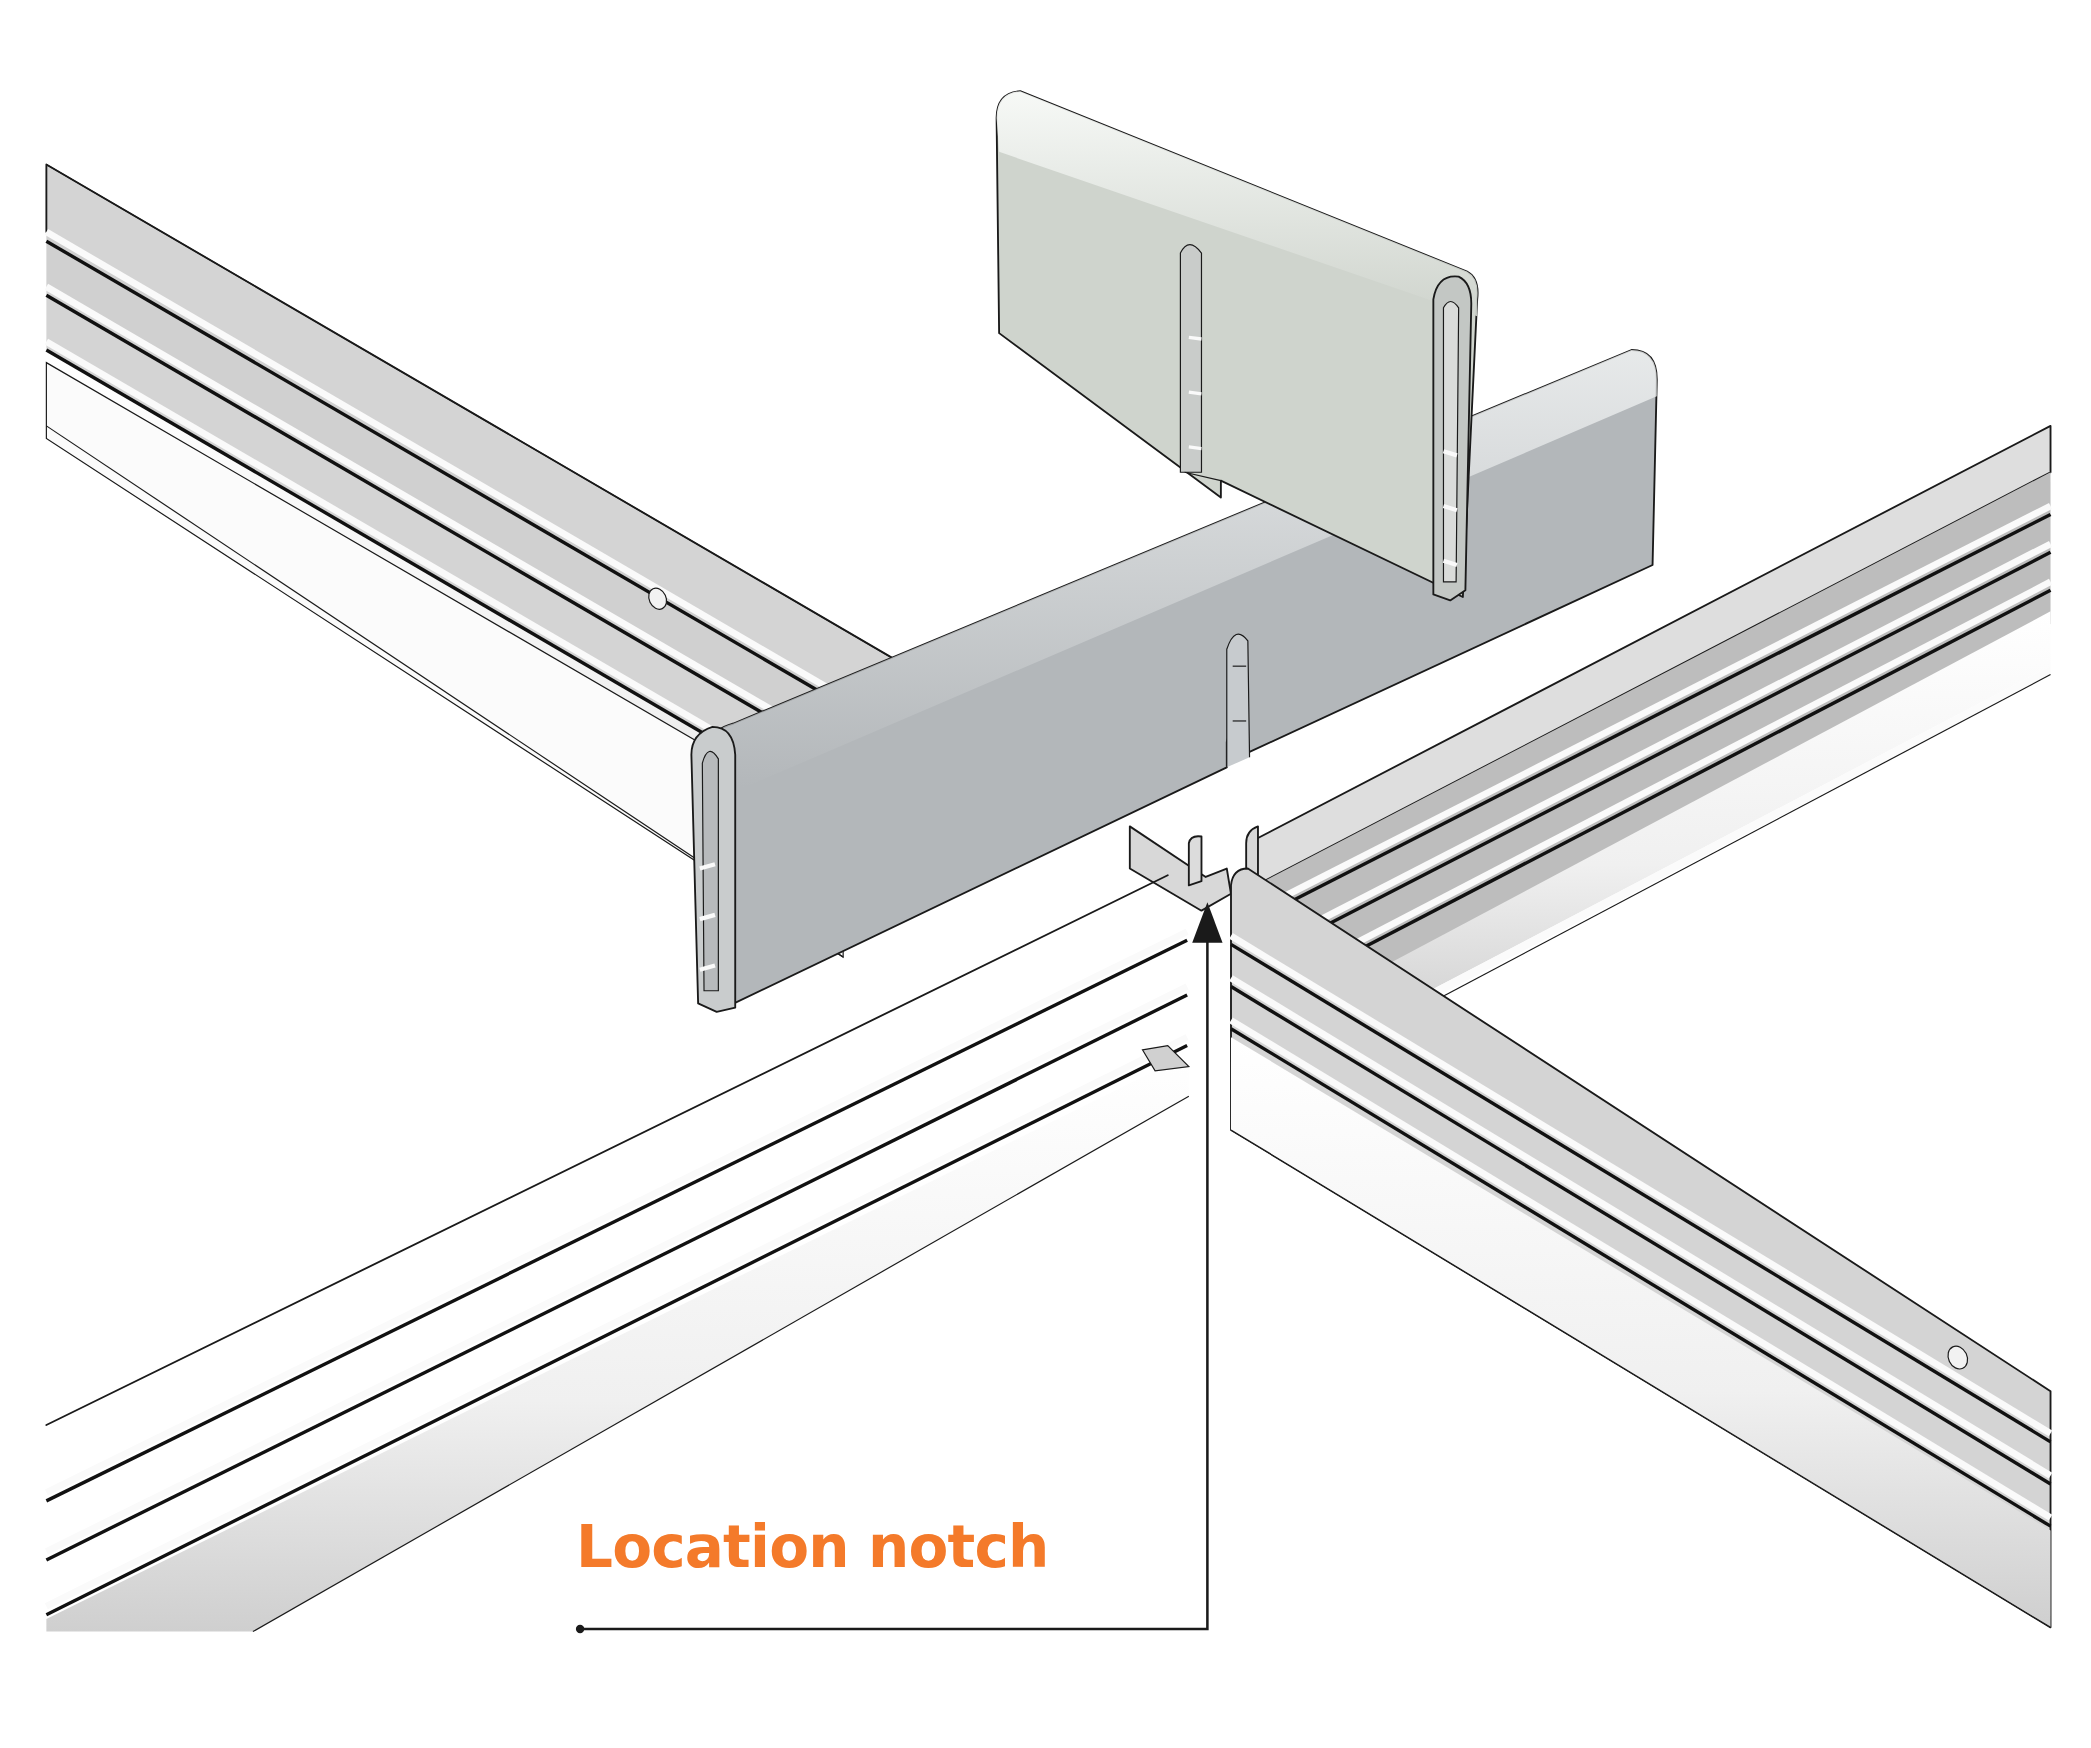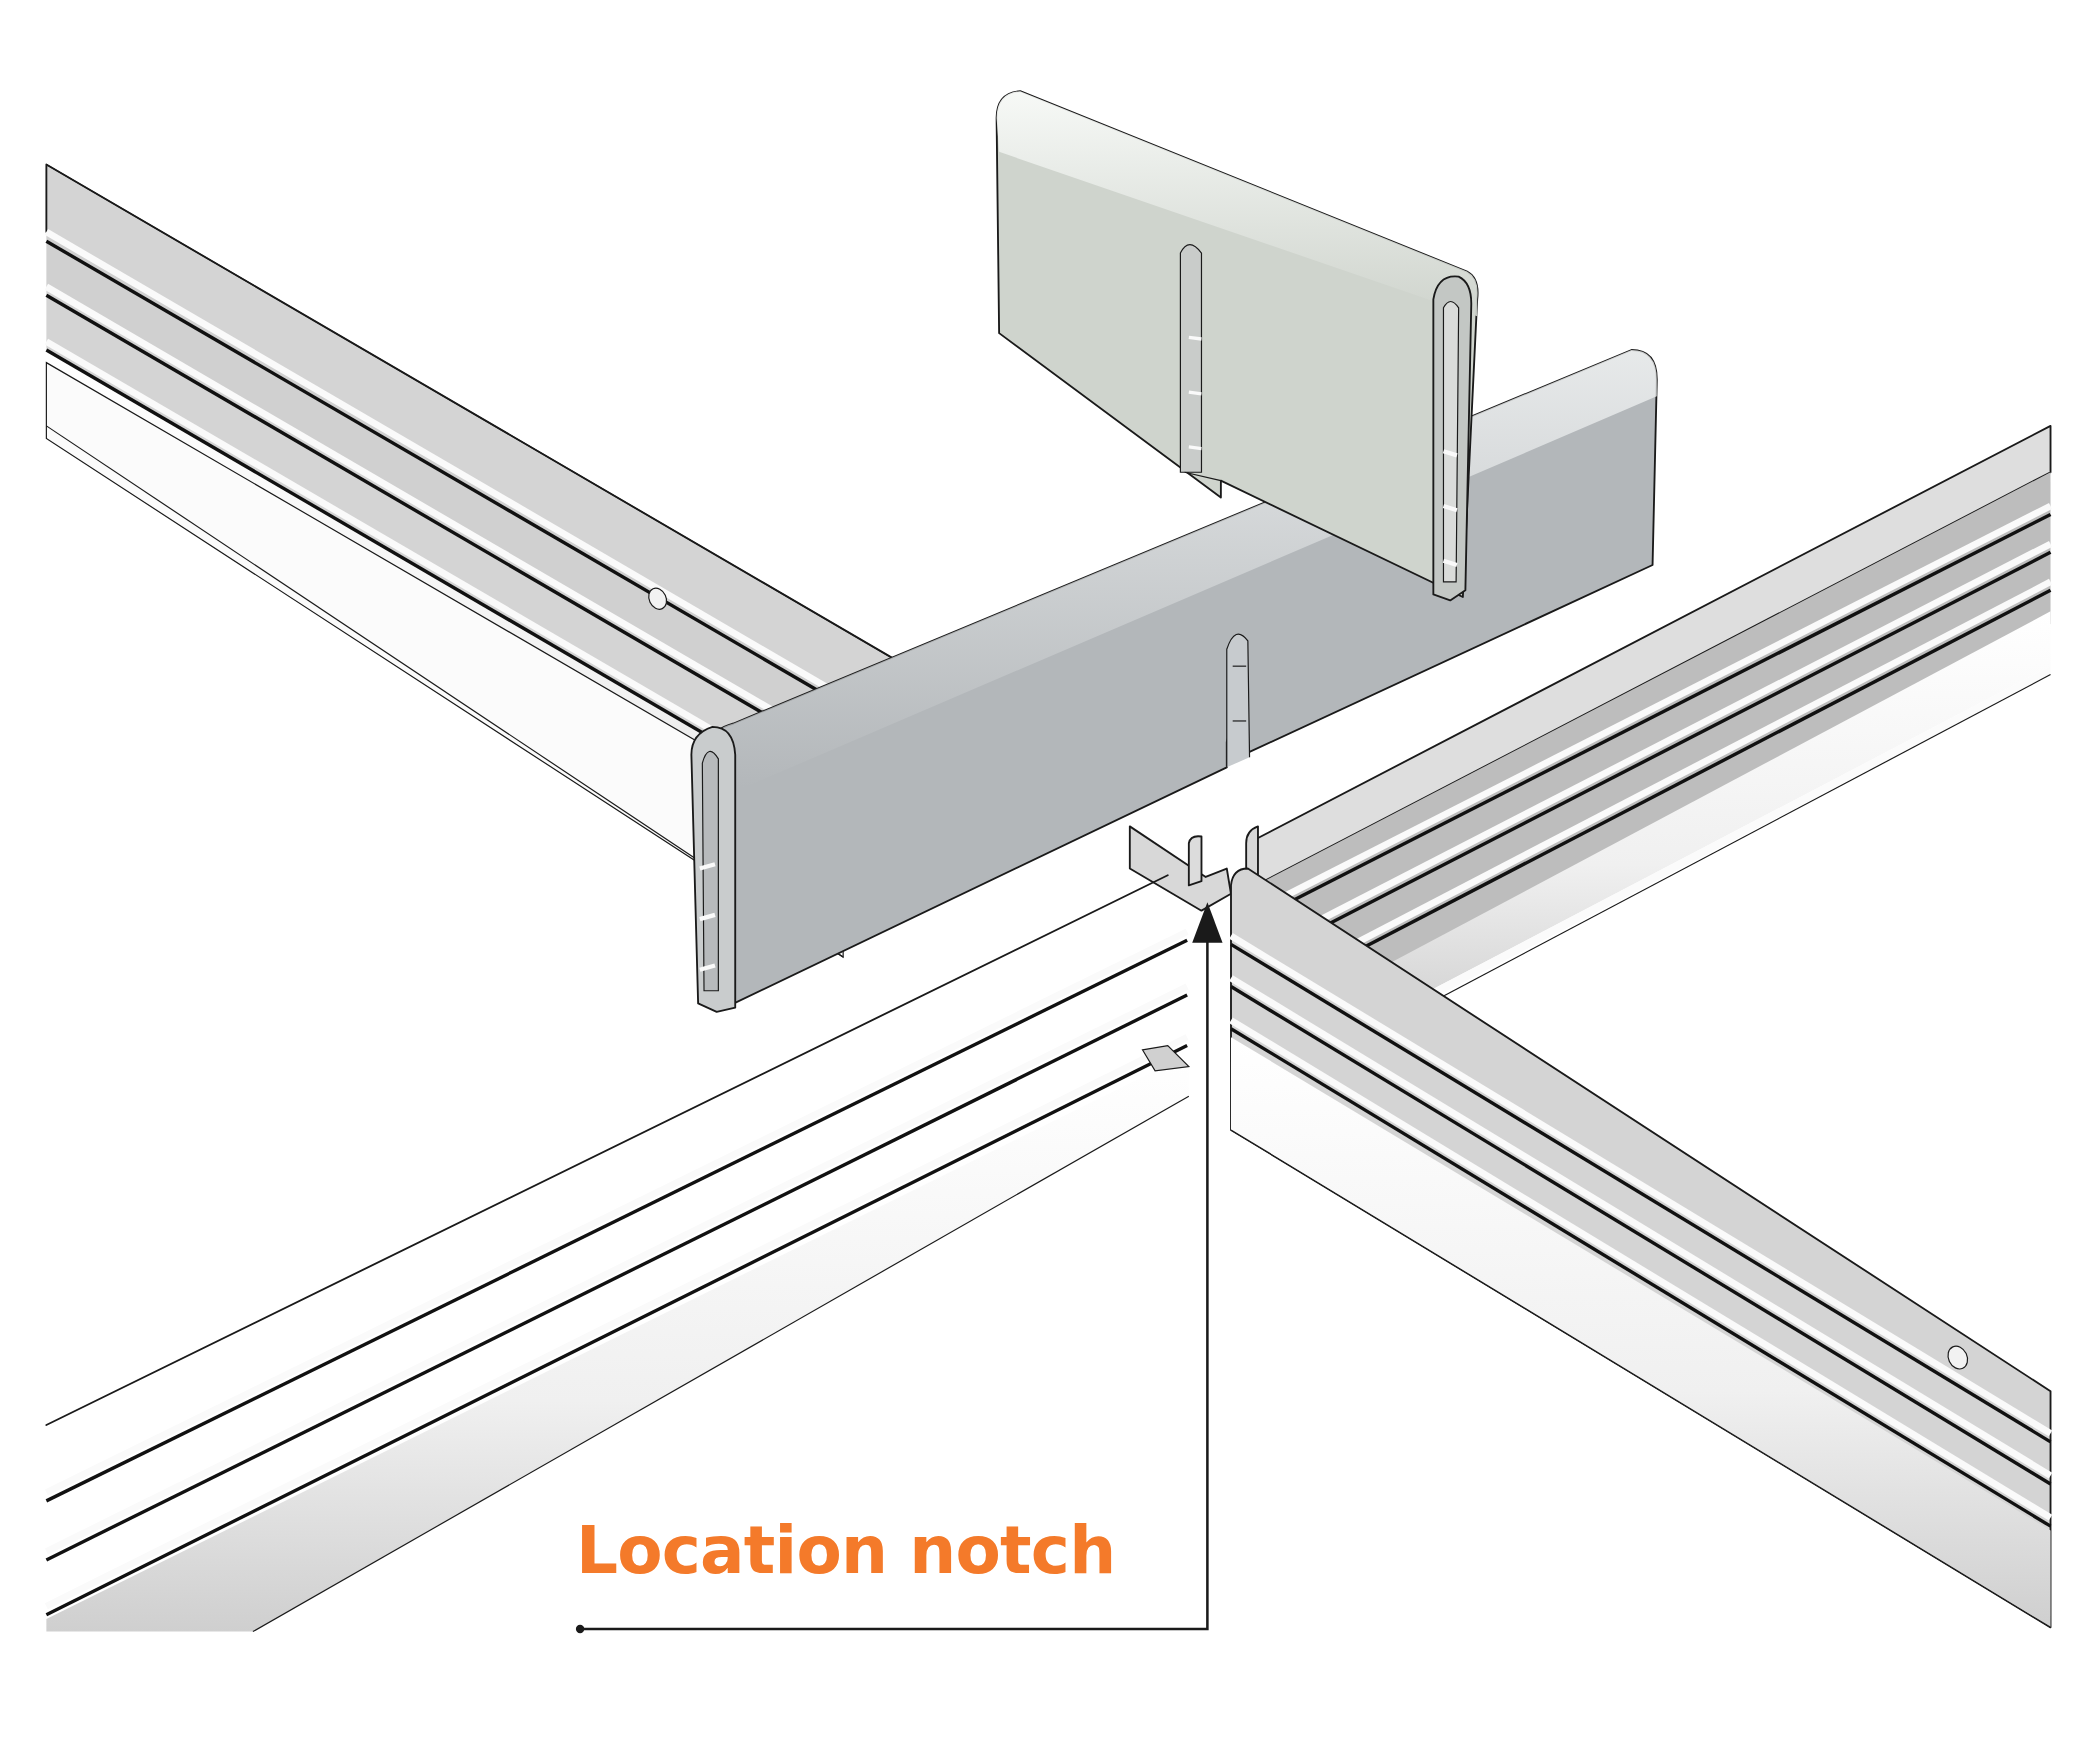--- a/index.html
+++ b/index.html
@@ -1,21 +1,21 @@
 <!DOCTYPE html>
 <html style="font-size:13.5px"><head>
 <meta charset="utf-8">
 <style>
   html, body { margin:0; padding:0; background:#ffffff; }
   body { width:2091px; height:1748px; position:relative; overflow:hidden; font-family:"Liberation Sans", sans-serif; }
   #stage { position:absolute; left:0; top:0; width:2091px; height:1748px; }
   .label {
     position:absolute; left:576px; top:1518px;
     font-family:"DejaVu Sans", sans-serif; font-weight:bold;
-    font-size:66px; letter-spacing:-0.8px; line-height:1;
+    font-size:58px; letter-spacing:-0.8px; line-height:1;
     white-space:nowrap;
   }
   .stroke { stroke:#1a1a1a; stroke-width:2.2; stroke-linejoin:round; }
   .thin { stroke:#1a1a1a; stroke-width:1.4; }
   .groove { stroke:#111; stroke-width:4; fill:none; stroke-linecap:butt; }
   .hl { stroke:#fafafa; stroke-width:8; fill:none; }
 </style>
 </head>
 <body>
 

